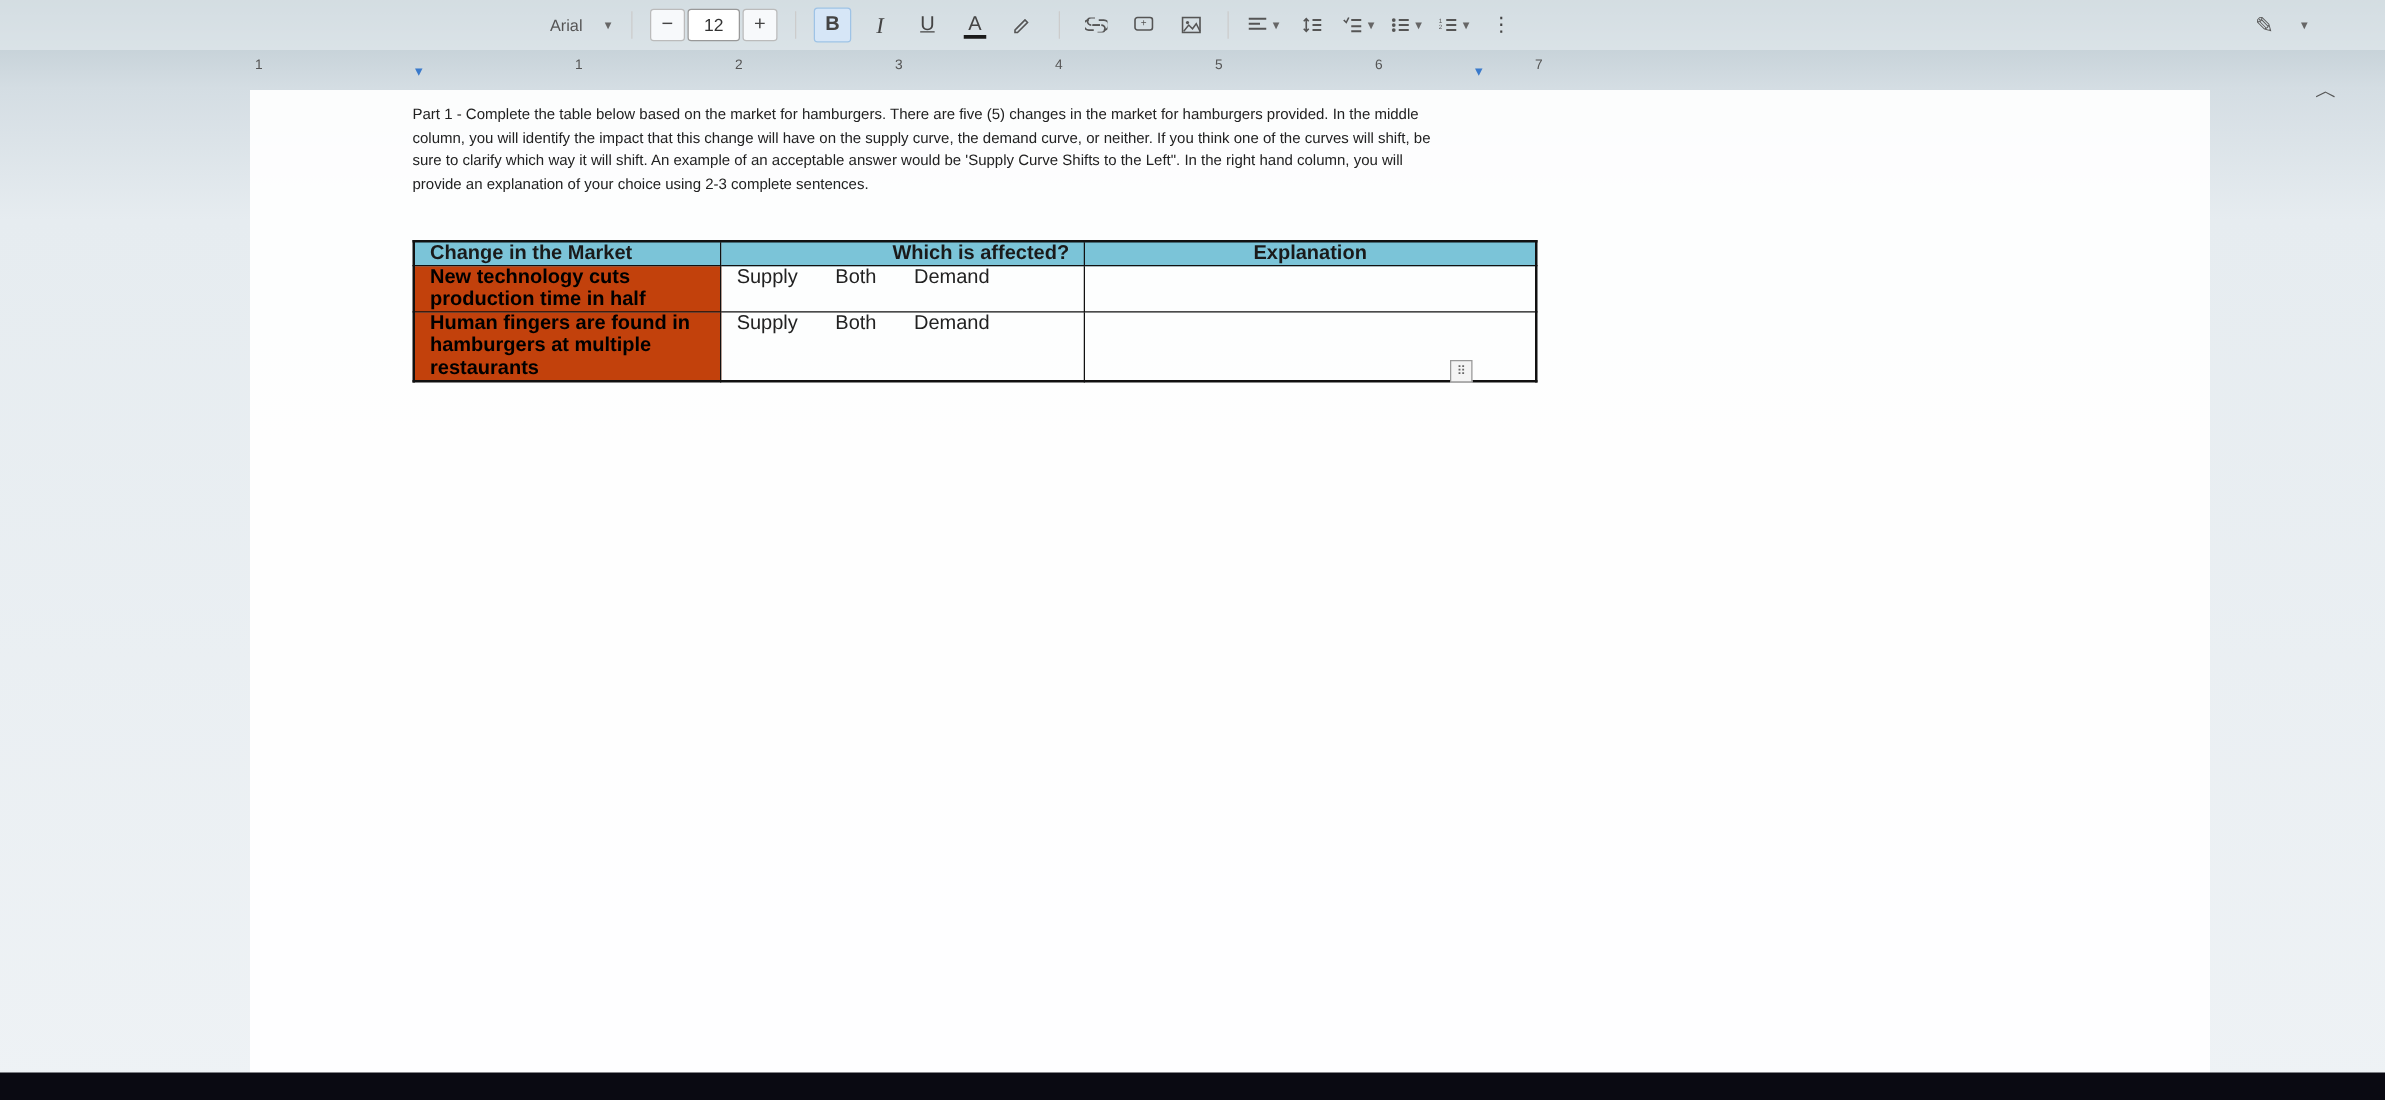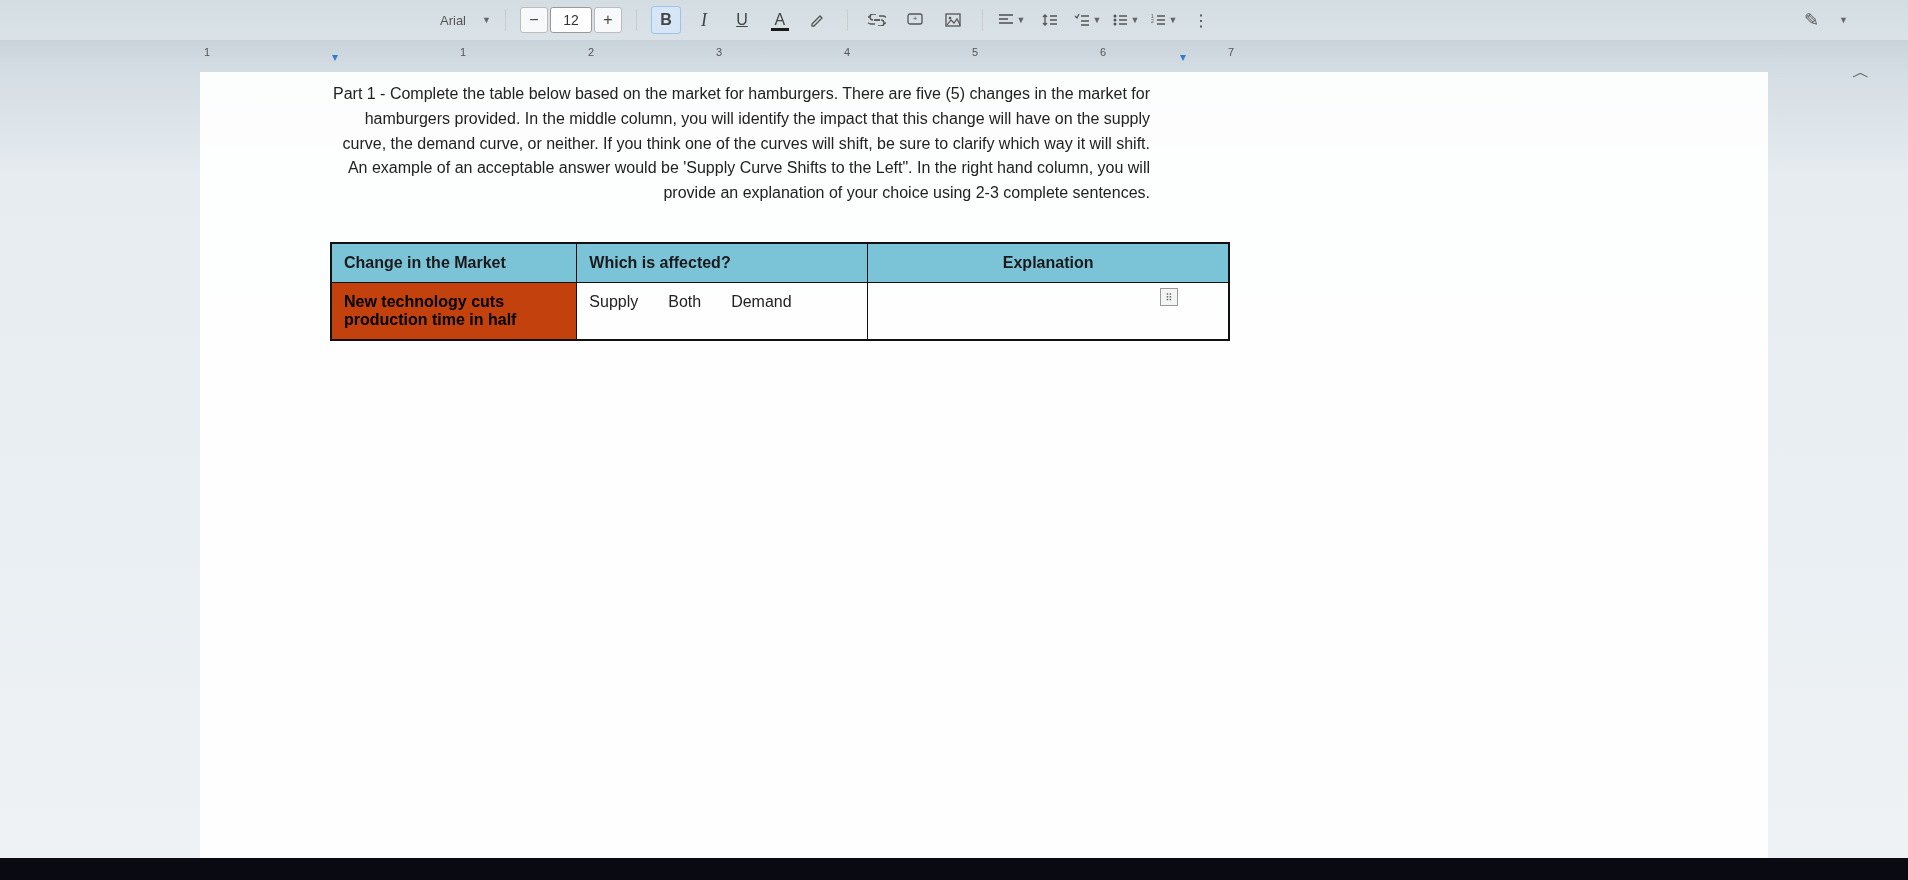--- a/index.html
+++ b/index.html
@@ -77,47 +77,46 @@
 .marker-right { color: #3a7acb; }
 
 
 .page-area {
   background: rgba(255,255,255,0.92);
   margin: 0 140px 0 200px;
   padding: 10px 120px 40px 130px;
   min-height: 820px;
 }
 .instructions {
-  font-size: 16px;
+  font-size: 12px;
   line-height: 1.55;
   color: #222;
   max-width: 820px;
   margin-bottom: 36px;
-  text-align: right;
 }
 
 
 table.market {
   border-collapse: collapse;
   width: 900px;
   border: 2px solid #111;
 }
 table.market th, table.market td {
   border: 1px solid #111;
-  padding: 10px 12px;
+  padding: 0 12px;
   vertical-align: top;
   font-size: 16px;
 }
 table.market th {
   background: #7bc4d8;
   font-weight: bold;
   color: #1a1a1a;
   text-align: left;
 }
-table.market th:nth-child(2) { text-align: left; }
+table.market th:nth-child(2) { text-align: right; }
 table.market th:nth-child(3) { text-align: center; }
 td.change-col {
   background: #c2410c;
   font-weight: bold;
   width: 245px;
 }
 td.which-col { width: 290px; text-align: right; }
 td.explain-col { width: 360px; }
 .opts {
   display: flex;
@@ -287,19 +286,30 @@
         <td class="change-col">New technology cuts production time in half</td>
         <td class="which-col">
           <div class="opts">
             <span>Supply</span>
             <span>Both</span>
             <span>Demand</span>
           </div>
         </td>
         <td class="explain-col"></td>
       </tr>
+      <tr>
+        <td class="change-col">Human fingers are found in hamburgers at multiple restaurants</td>
+        <td class="which-col">
+          <div class="opts">
+            <span>Supply</span>
+            <span>Both</span>
+            <span>Demand</span>
+          </div>
+        </td>
+        <td class="explain-col"></td>
+      </tr>
     </tbody>
   </table>
 </div>
 
 <div class="resize-handle">⠿</div>
 
 <div class="bottom-bar"></div>
 
 </body></html>

